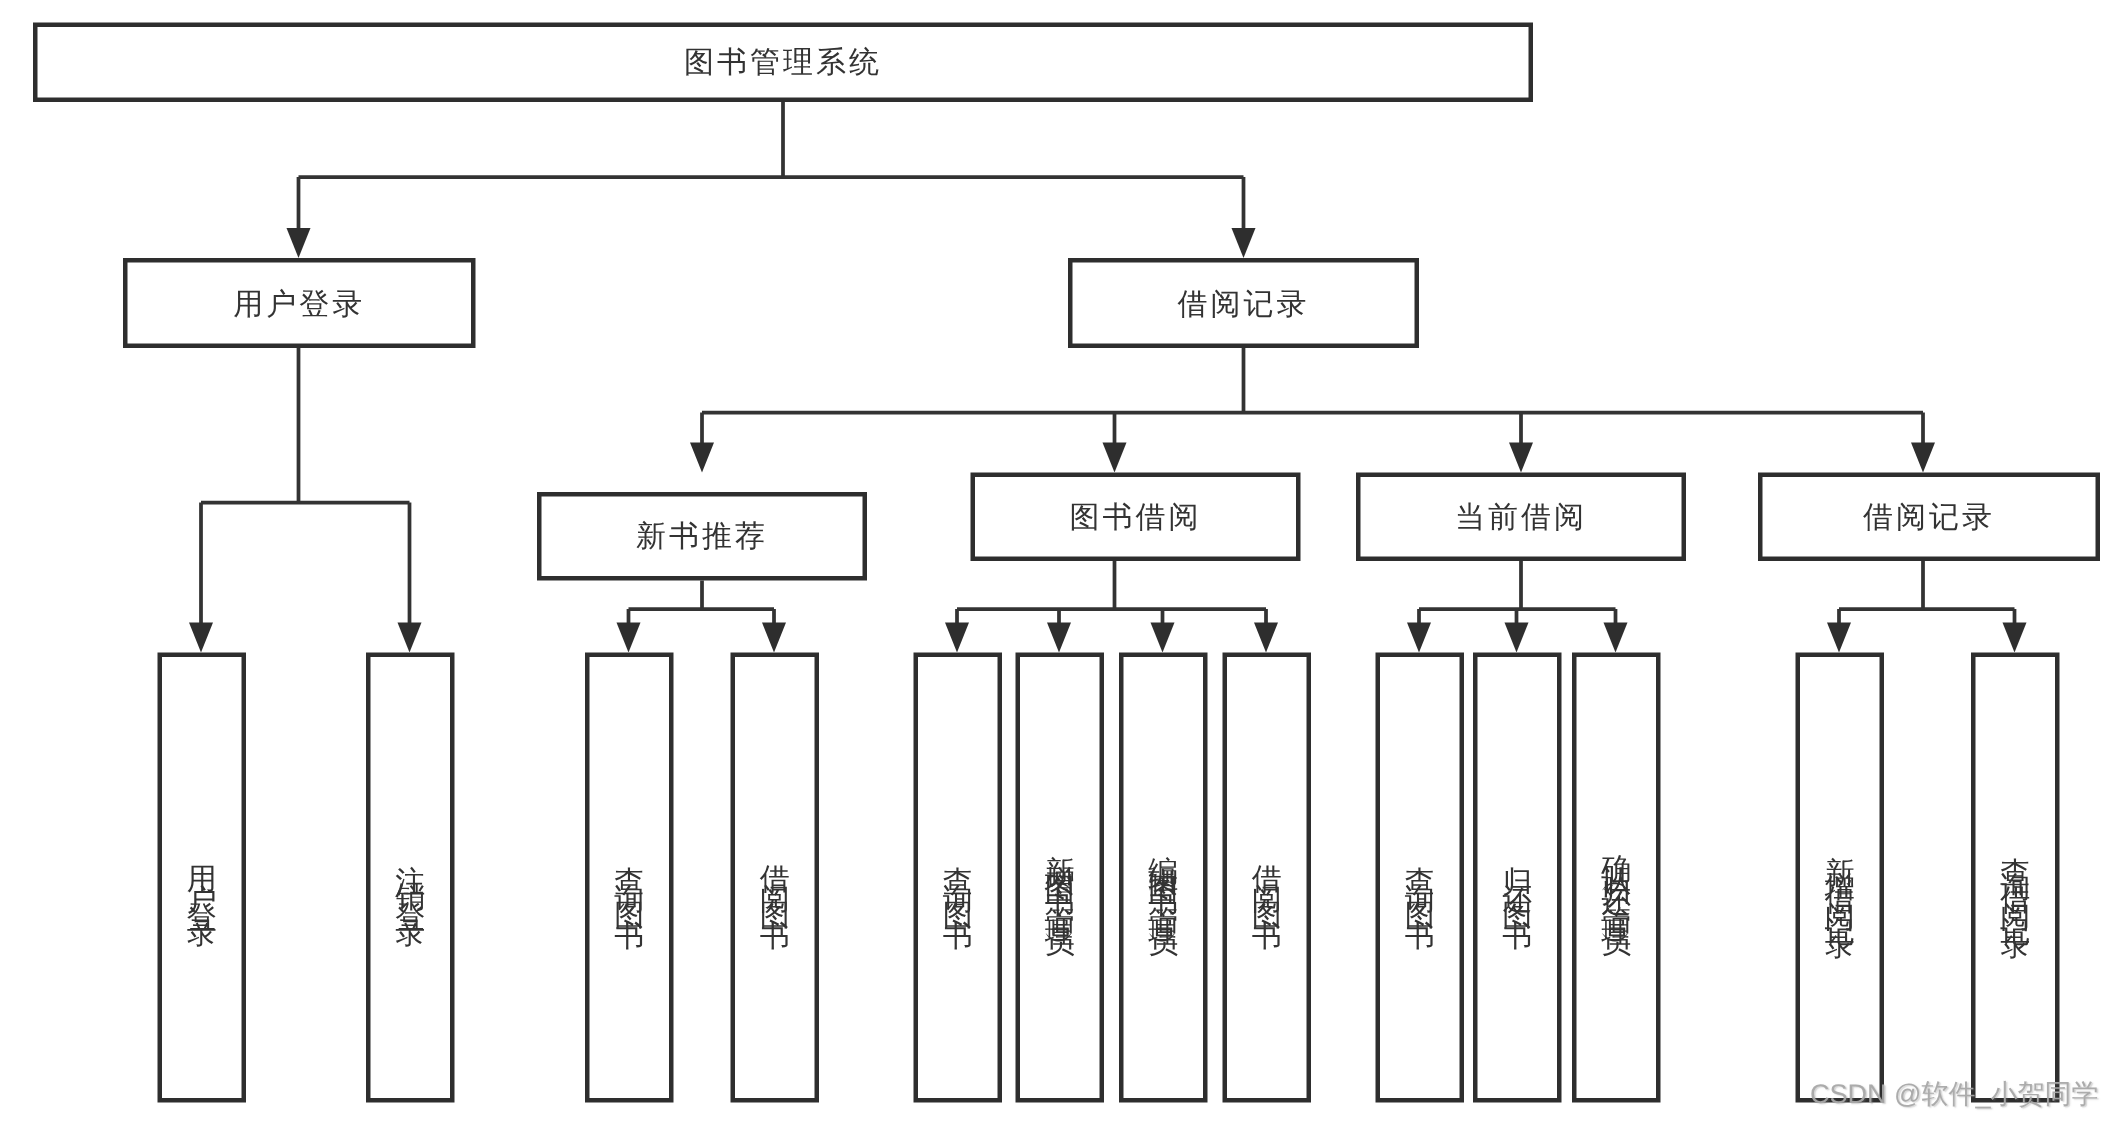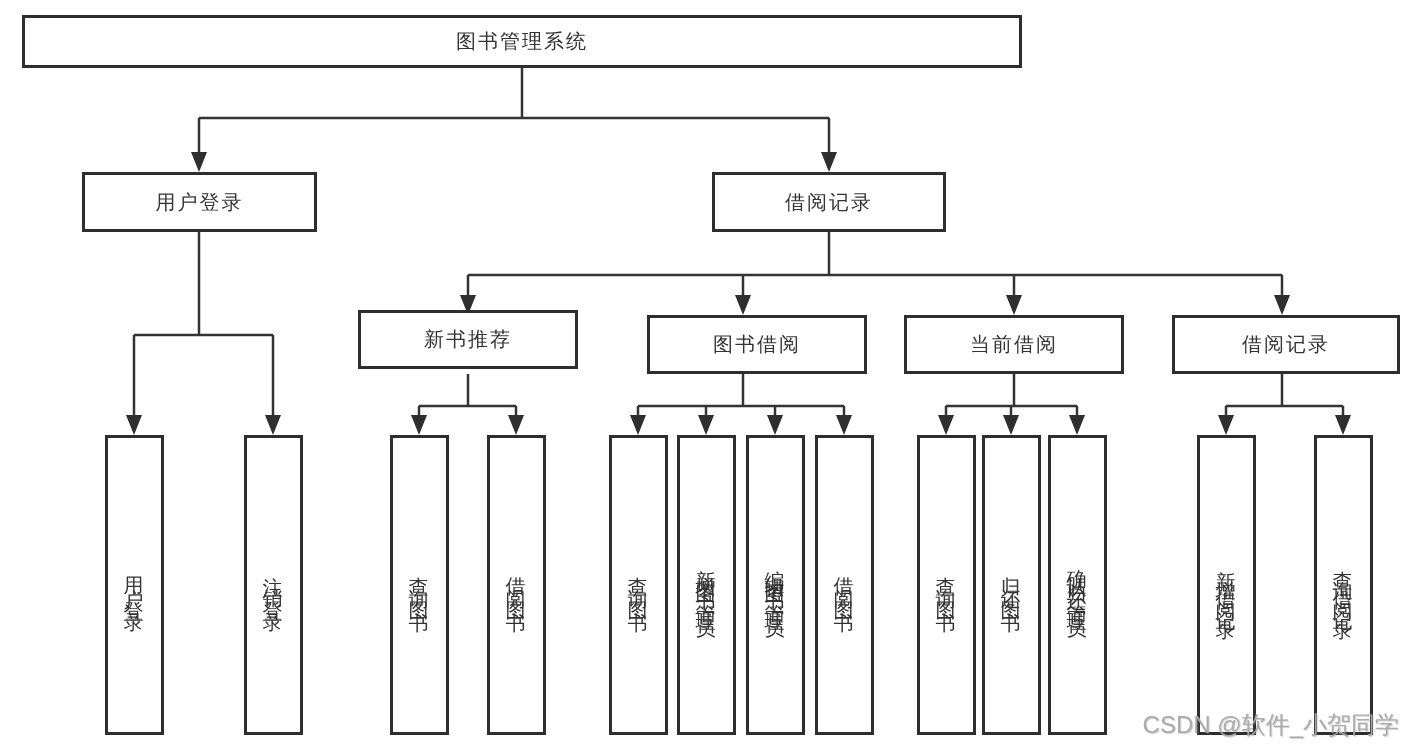--- a/index.html
+++ b/index.html
@@ -52,21 +52,21 @@
     left: 0; top: 0;
     width: 1405px; height: 747px;
     pointer-events: none;
   }
   #connectors line { stroke: #333333; stroke-width: 2.5; }
   #connectors polygon { fill: #2e2e2e; }
   #watermark {
     position: absolute;
     right: 6px;
     bottom: 6px;
-    font-size: 24px;
+    font-size: 18px;
     color: rgba(168,168,168,0.95);
     text-shadow: 1px 1px 1px rgba(120,120,120,0.35);
     z-index: 5;
     white-space: nowrap;
   }
 </style>
 </head>
 <body>
 
 <div id="stage">
@@ -137,21 +137,21 @@
     <span>图书管理系统</span>
   </div>
 
   <div class="box" style="left:82px; top:172px; width:235px; height:60px;">
     <span>用户登录</span>
   </div>
   <div class="box" style="left:712px; top:172px; width:234px; height:60px;">
     <span>借阅记录</span>
   </div>
 
-  <div class="box" style="left:358px; top:310px; width:220px; height:59px;">
+  <div class="box" style="left:358px; top:328px; width:220px; height:59px;">
     <span>新书推荐</span>
   </div>
   <div class="box" style="left:633px; top:315px; width:220px; height:59px;margin-left:14px;">
     <span>图书借阅</span>
   </div>
   <div class="box" style="left:904px; top:315px; width:220px; height:59px;">
     <span>当前借阅</span>
   </div>
   <div class="box" style="left:1172px; top:315px; width:228px; height:59px;">
     <span>借阅记录</span>

